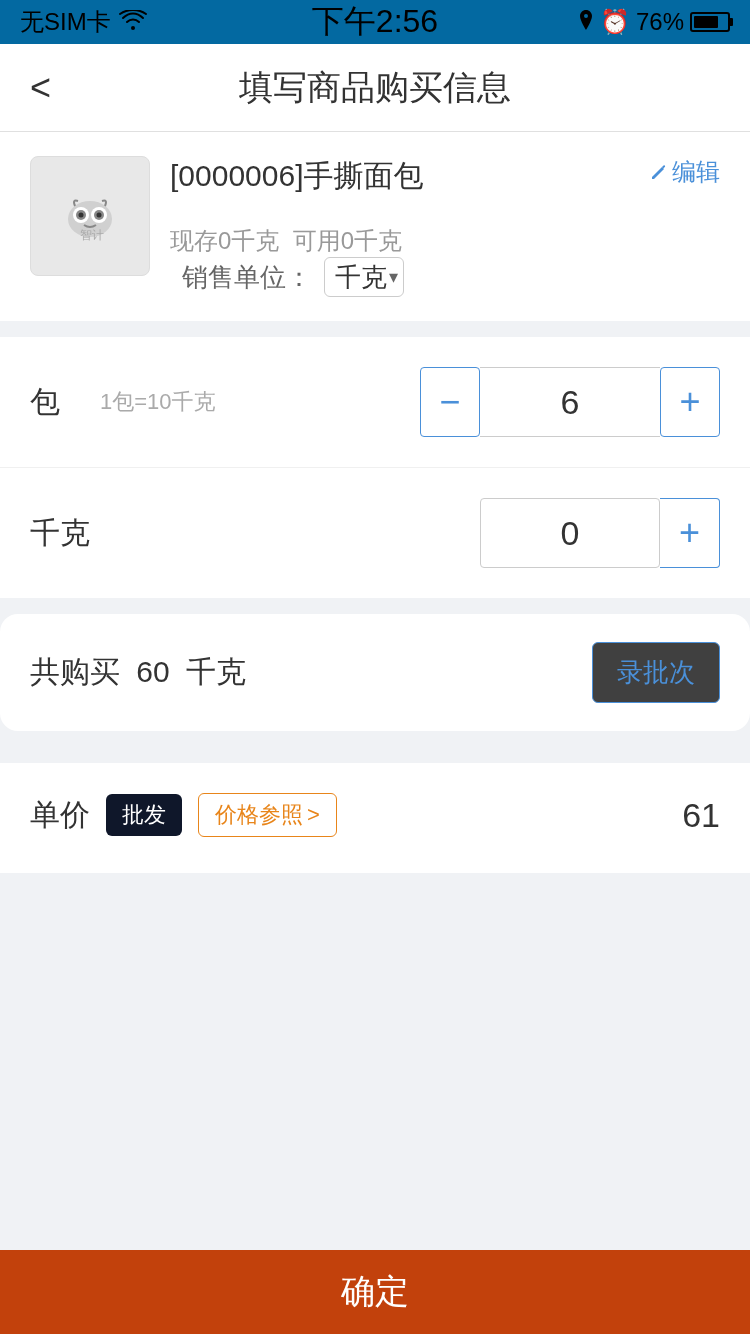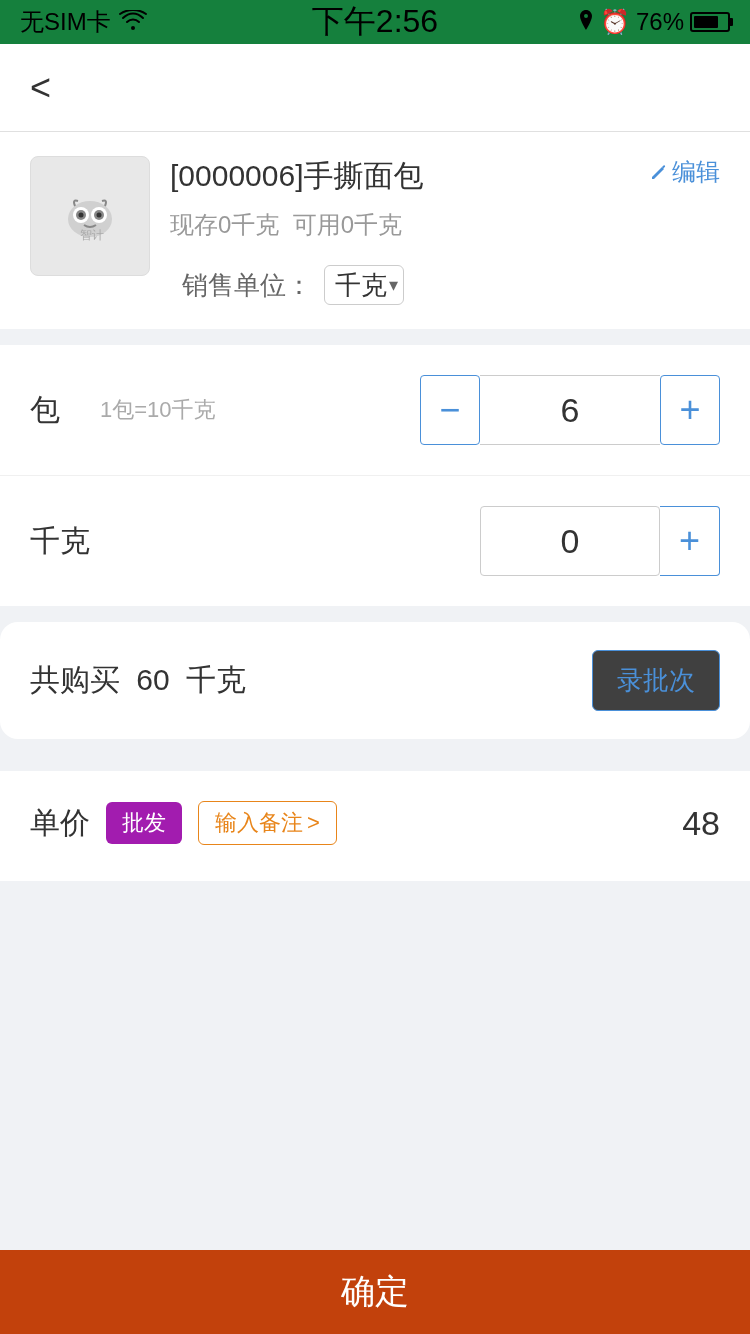--- a/index.html
+++ b/index.html
@@ -9,21 +9,21 @@
       background: #f0f2f5;
       width: 750px;
       min-height: 1334px;
       position: relative;
       overflow-x: hidden;
       font-size: 28px;
     }
 
     
     .status-bar {
-      background: #15803d;
+      background: #0369a1;
       height: 44px;
       display: flex;
       align-items: center;
       justify-content: space-between;
       padding: 0 20px;
       font-size: 24px;
       color: #000;
     }
     .status-left {
       display: flex;
@@ -124,26 +124,26 @@
       gap: 4px;
     }
     .product-info {
       flex: 1;
       min-width: 0;
     }
     .product-name {
       font-size: 30px;
       color: #333;
       font-weight: 500;
-      margin-bottom: 12px;
+      margin-bottom: 28px;
     }
     .product-stock {
       font-size: 24px;
       color: #999;
-      margin-bottom: 24px;
+      margin-bottom: 0;
     }
     .product-unit-row {
       display: flex;
       align-items: center;
       gap: 12px;
       font-size: 26px;
       color: #666;
       margin-left: 12px;
     }
     .unit-select {
@@ -302,21 +302,21 @@
       display: flex;
       align-items: center;
       gap: 16px;
       margin-bottom: 16px;
     }
     .price-label {
       font-size: 30px;
       color: #333;
     }
     .price-tag-btn {
-      background: #a21caf;
+      background: #0f172a;
       color: #fff;
       border-radius: 6px;
       padding: 6px 16px;
       font-size: 22px;
       border: none;
       cursor: pointer;
     }
     .price-ref-btn {
       border: 1px solid #e8851a;
       color: #e8851a;
@@ -416,20 +416,21 @@
     <span>⏰</span>
     <span>76%</span>
     <div class="battery-box">
       <div class="battery-fill"></div>
     </div>
   </div>
 </div>
 
 <div class="nav-bar">
   <span class="nav-back">&lt;</span>
+  <span class="nav-title">填写商品购买信息</span>
 </div>
 
 <div class="content-body">
 
   <div class="product-card">
     <div class="product-img">
       <div class="product-img-inner">
 
         <svg width="60" height="50" viewBox="0 0 60 50" fill="none">
           <ellipse cx="30" cy="28" rx="22" ry="18" fill="#d0d0d0"></ellipse>
@@ -505,24 +506,24 @@
     <button class="batch-btn">录批次</button>
   </div>
 
   <div style="height:16px; background:#f0f2f5;"></div>
 
   <div class="price-section">
     <div class="price-row">
       <span class="price-label">单价</span>
       <button class="price-tag-btn">批发</button>
       <button class="price-ref-btn">
-        <span>输入备注</span>
+        <span>价格参照</span>
         <span>&gt;</span>
       </button>
-      <span class="price-value">48</span>
+      <span class="price-value">61</span>
     </div>
   </div>
 
 
   <div style="height: 340px; background: #f0f2f5;"></div>
 </div>
 
 <div class="bottom-area">
   <span class="confirm-btn-text">确定</span>
 </div>

